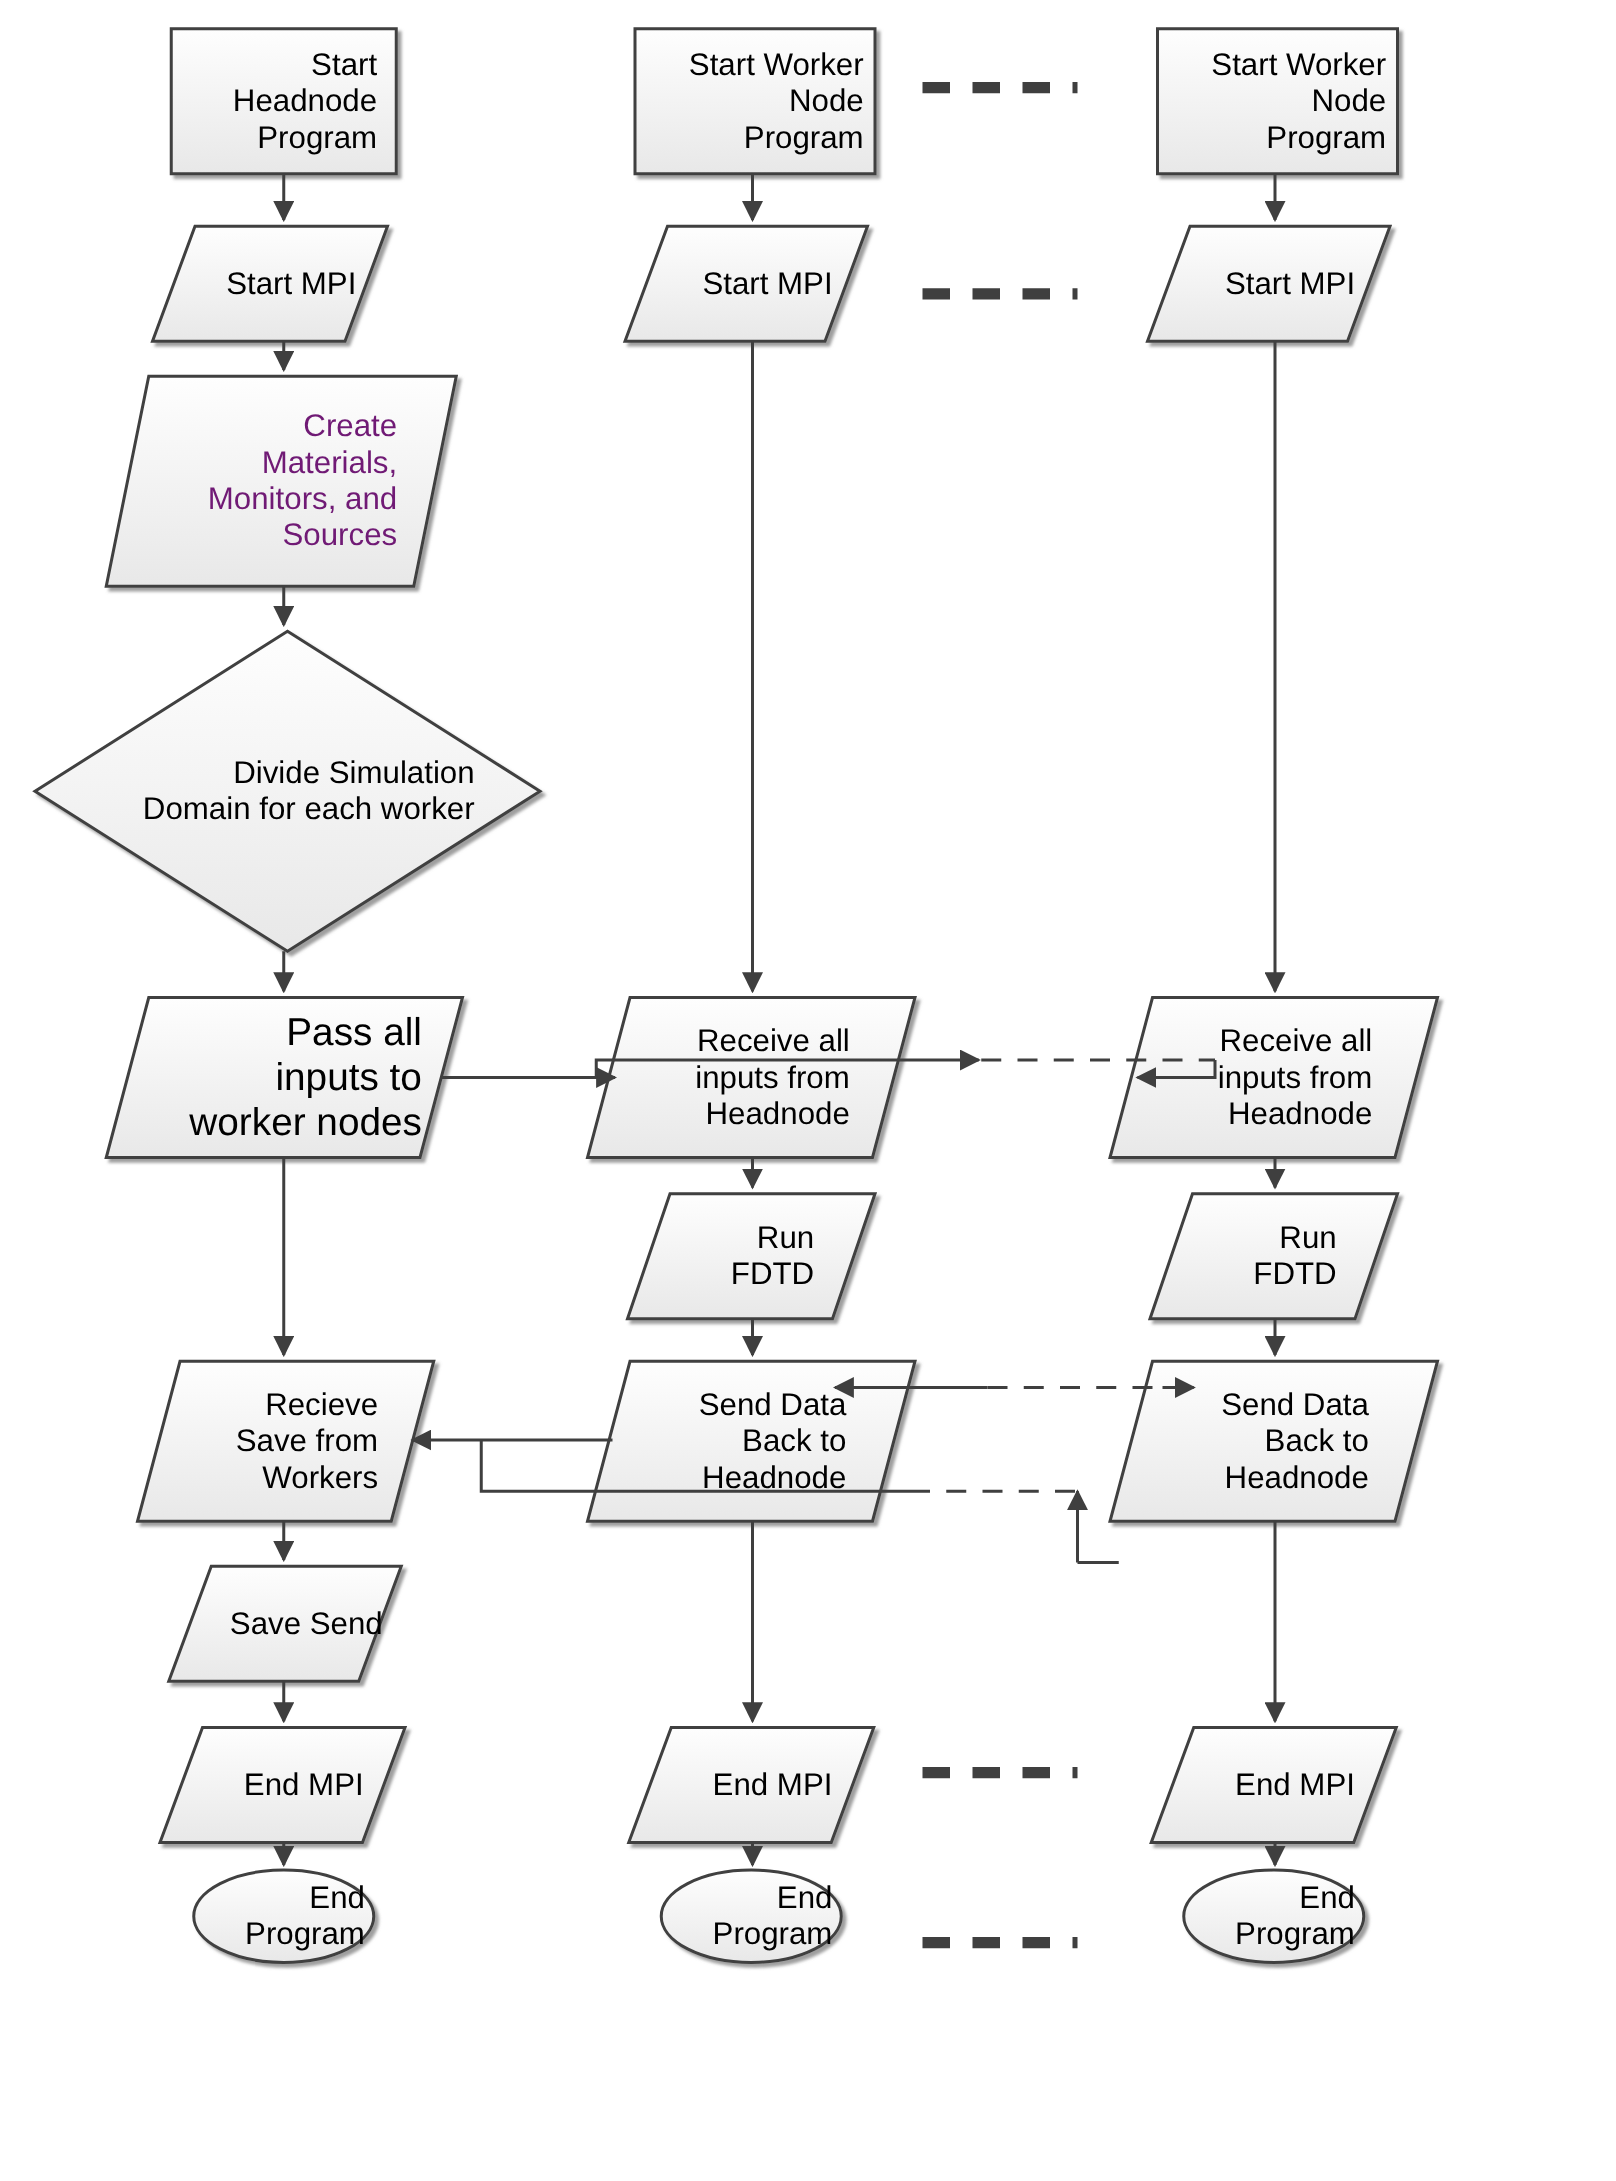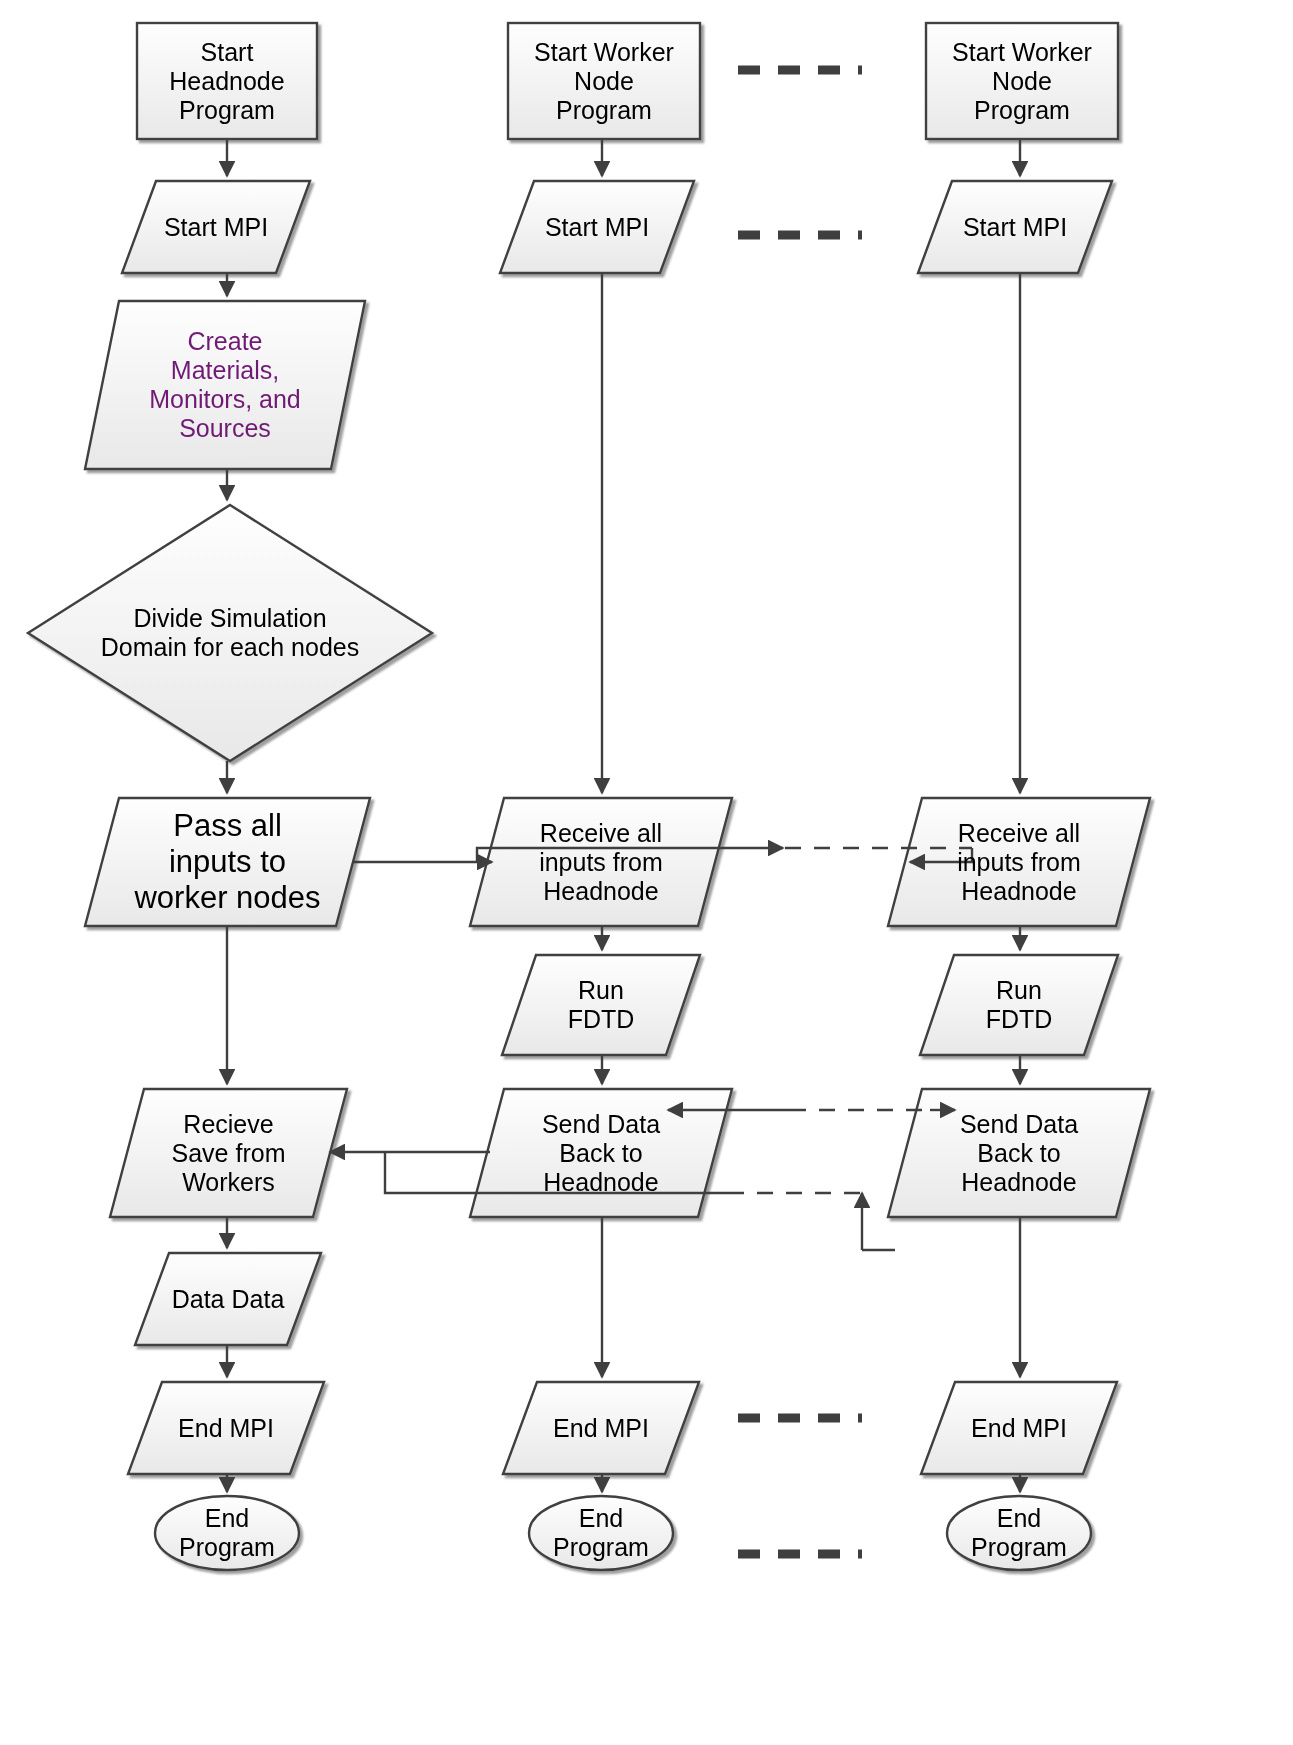--- a/index.html
+++ b/index.html
@@ -1,19 +1,19 @@
 <!DOCTYPE html>
 <html><head>
 <meta charset="utf-8">
 <style>
   html,body{margin:0;padding:0;background:#ffffff;}
   body{width:1293px;height:1745px;position:relative;font-family:"Liberation Sans",sans-serif;}
   #stage{position:absolute;left:0;top:0;width:1293px;height:1745px;overflow:hidden;}
   svg.edges{position:absolute;left:0;top:0;width:1293px;height:1745px;pointer-events:none;}
-  .txt{position:absolute;display:flex;align-items:center;justify-content:center;text-align:center;color:#000;white-space:pre-line;pointer-events:none;}
+  .txt{position:absolute;display:flex;align-items:center;justify-content:center;text-align:right;color:#000;white-space:pre-line;pointer-events:none;margin-left:17px;}
 </style>
 </head>
 <body>
 
 <div id="stage">
 
   <svg class="edges" viewBox="0 0 1293 1745" width="1293" height="1745" xmlns="http://www.w3.org/2000/svg">
     <defs>
       <linearGradient id="shapeFill" x1="0" y1="0" x2="0" y2="1">
         <stop offset="0%" stop-color="#fefefe"></stop>
@@ -106,28 +106,28 @@
   <div id="label-layer">
       <div class="txt" style="left: 137px; top: 23px; width: 180px; height: 116px; font-size: 25px; color: rgb(0, 0, 0);">Start
 Headnode
 Program</div>
       <div class="txt" style="left: 122px; top: 181px; width: 188px; height: 92px; font-size: 25px; color: rgb(0, 0, 0);">Start MPI</div>
       <div class="txt" style="left: 85px; top: 301px; width: 280px; height: 168px; font-size: 25px; color: #701a75;">Create
 Materials,
 Monitors, and
 Sources</div>
       <div class="txt" style="left: 28px; top: 505px; width: 404px; height: 256px; font-size: 25px; color: rgb(0, 0, 0);">Divide Simulation
-Domain for each nodes</div>
+Domain for each worker</div>
       <div class="txt" style="left: 85px; top: 798px; width: 285px; height: 128px; font-size: 31px; color: rgb(0, 0, 0);">Pass all
 inputs to
 worker nodes</div>
       <div class="txt" style="left: 110px; top: 1089px; width: 237px; height: 128px; font-size: 25px; color: rgb(0, 0, 0);">Recieve
 Save from
 Workers</div>
-      <div class="txt" style="left: 135px; top: 1253px; width: 186px; height: 92px; font-size: 25px; color: rgb(0, 0, 0);">Data Data</div>
+      <div class="txt" style="left: 135px; top: 1253px; width: 186px; height: 92px; font-size: 25px; color: rgb(0, 0, 0);">Save Send</div>
       <div class="txt" style="left: 128px; top: 1382px; width: 196px; height: 92px; font-size: 25px; color: rgb(0, 0, 0);">End MPI</div>
       <div class="txt" style="left: 155px; top: 1496px; width: 144px; height: 74px; font-size: 25px; color: rgb(0, 0, 0);">End
 Program</div>
       <div class="txt" style="left: 508px; top: 23px; width: 192px; height: 116px; font-size: 25px; color: rgb(0, 0, 0);">Start Worker
 Node
 Program</div>
       <div class="txt" style="left: 500px; top: 181px; width: 194px; height: 92px; font-size: 25px; color: rgb(0, 0, 0);">Start MPI</div>
       <div class="txt" style="left: 470px; top: 798px; width: 262px; height: 128px; font-size: 25px; color: rgb(0, 0, 0);">Receive all
 inputs from
 Headnode</div>

